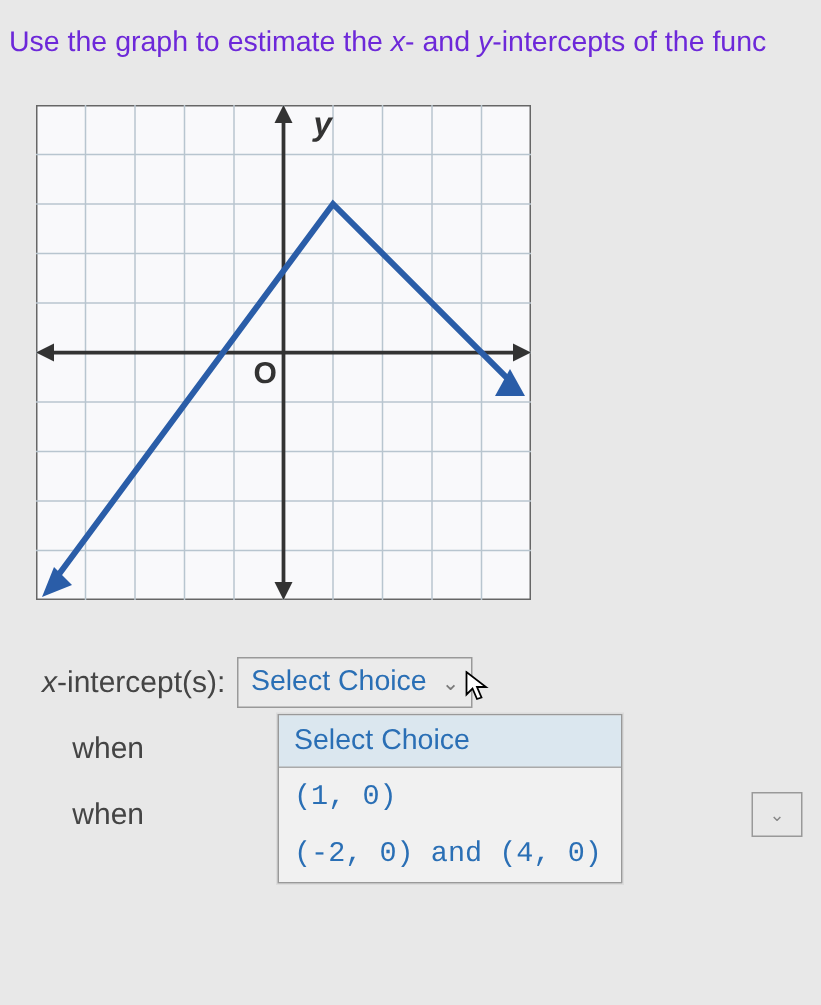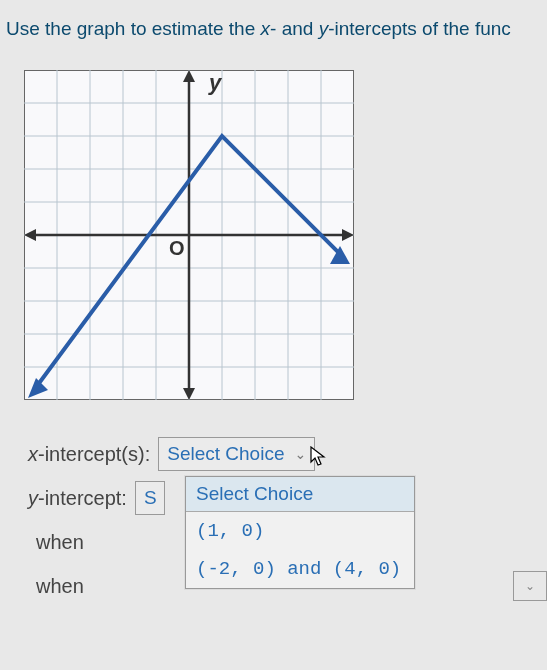--- a/index.html
+++ b/index.html
@@ -8,28 +8,28 @@
     height: 670px;
     background: #e8e8e8;
     font-family: Arial, sans-serif;
     color: #333;
     overflow: hidden;
     position: relative;
   }
   .question {
     padding: 18px 0 0 6px;
     font-size: 19px;
-    color: #0c4a6e;
+    color: #6d28d9;
   }
   .question .ital { font-style: italic; }
   .graph-container {
     margin: 30px 0 0 24px;
   }
   .answer-area {
-    margin: 28px 0 0 28px;
+    margin: 28px 12px 0 28px;
     font-size: 20px;
     color: #444;
   }
   .row {
     display: flex;
     align-items: center;
     height: 44px;
   }
   .row .label-ital { font-style: italic; }
   .dropdown-closed {
@@ -87,20 +87,21 @@
     justify-content: center;
     color: #888;
     font-size: 12px;
     margin-left: 4px;
   }
   .trunc {
     display: inline-block;
     width: 60px;
     overflow: hidden;
     white-space: nowrap;
+    text-align: right;
   }
 </style>
 </head>
 <body>
 
 <div class="question">
   <span>Use the graph to estimate the </span><span class="ital">x</span><span>- and </span><span class="ital">y</span><span>-intercepts of the func</span>
 </div>
 
 <div class="graph-container">
@@ -147,26 +148,20 @@
       <span>Select Choice</span>
       <span class="chev">⌄</span>
       <span class="cursor">
         <svg width="18" height="22" viewBox="0 0 18 22">
             <path d="M1 1 L1 16 L5 12 L8 19 L11 18 L8 11 L14 11 Z" fill="#fff" stroke="#000" stroke-width="1.2"></path>
           </svg>
       </span>
     </span>
   </div>
   <div class="row">
-    <span><span class="label-ital">y</span><span>-intercept:</span></span>
-    <span class="dropdown-closed" style="width:30px;overflow:hidden;">
-      <span>S</span>
-    </span>
-  </div>
-  <div class="row">
     <span style="width:8px;"></span>
     <span class="trunc">when</span>
   </div>
   <div class="row">
     <span style="width:8px;"></span>
     <span class="trunc">when</span>
     <span style="flex:1"></span>
     <span class="stub-select">⌄</span>
   </div>
 </div>

